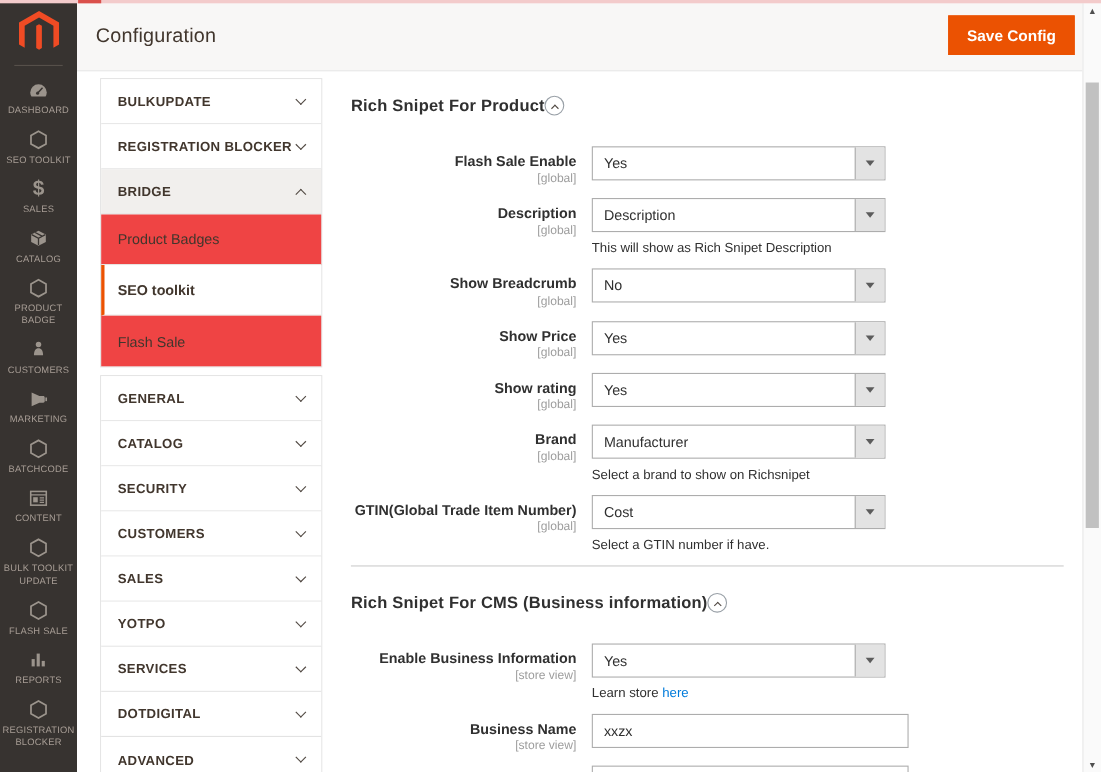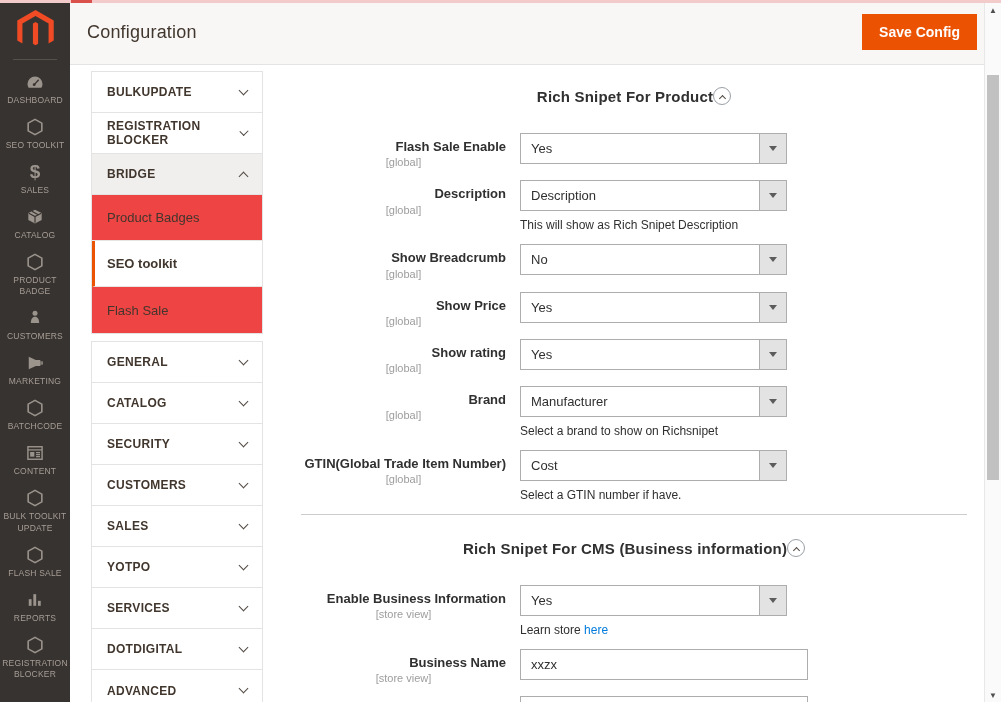--- a/index.html
+++ b/index.html
@@ -26,42 +26,42 @@
 
   
   .right { flex:1; display:flex; flex-direction:column; min-width:0; padding-right:17px; }
   .page-header { height:65px; background:#f8f7f6; border-bottom:1px solid #e3e3e3; display:flex; align-items:center; justify-content:space-between; padding:0 7px 0 17px; flex-shrink:0; }
   .page-title { font-size:18px; font-weight:400; color:#41362d; margin:0; letter-spacing:.2px; }
   .save-btn { background:#eb5202; border:1px solid #eb5202; color:#fff; font-family:inherit; font-size:14px; font-weight:700; padding:9px 16px; cursor:pointer; border-radius:0; }
 
   .content { flex:1; display:flex; background:#fff; overflow:hidden; }
 
   
-  .config-nav { width:172px; margin:6px 16px 0 21px; flex-shrink:0; }
+  .config-nav { width:202px; margin:6px 4px 0 21px; flex-shrink:0; }
   .nav-block { border:1px solid #e3e3e3; background:#fff; }
   .nav-block + .nav-block { margin-top:7px; }
   .nav-row { height:41px; display:flex; align-items:center; justify-content:space-between; padding:0 15px; border-bottom:1px solid #e3e3e3; cursor:pointer; background:#fff; }
   .nav-block .nav-row:last-child, .nav-block .nav-sub:last-child { border-bottom:none; }
   .nav-row .nav-lbl { font-size:12px; font-weight:700; color:#41362d; letter-spacing:.3px; }
   .nav-row.expanded { background:#f1efed; }
   .chev { width:7px; height:7px; border-right:1.6px solid #514943; border-bottom:1.6px solid #514943; transform:rotate(45deg); margin-top:-4px; }
   .chev.up { transform:rotate(-135deg); margin-top:4px; }
   .nav-sub { height:46px; display:flex; align-items:center; padding:0 15px; background:#ef4444; border-bottom:1px solid #e7e4e1; font-size:13px; color:#41362d; cursor:pointer; }
   .nav-sub.active { background:#fff; border-left:3px solid #eb5202; padding-left:12px; font-weight:700; }
 
   
   .main { flex:1; padding:22px 17px 0 22px; min-width:0; }
-  .section-head { display:flex; align-items:center; justify-content:center; margin-bottom:28px; }
+  .section-head { display:flex; align-items:center; justify-content:flex-start; margin-bottom:28px; }
   .section-title { font-size:15px; font-weight:700; color:#303030; letter-spacing:.2px; }
   .collapse-btn { width:18px; height:18px; border:1px solid #99a0a7; border-radius:50%; background:#fff; display:flex; align-items:center; justify-content:center; cursor:pointer; flex-shrink:0; }
   .collapse-btn .chev { width:5px; height:5px; border-width:1.4px; border-color:#514943; }
   .field-row { display:flex; margin-bottom:12px; }
   .field-label { width:205px; flex-shrink:0; text-align:right; padding-top:6px; }
   .lab { display:block; font-size:13px; font-weight:700; color:#303030; line-height:1.25; }
-  .scope { display:block; font-size:11px; color:#9d9d9d; margin-top:1px;text-align:center; }
+  .scope { display:block; font-size:11px; color:#9d9d9d; margin-top:1px; }
   .field-control { margin-left:14px; min-width:0; }
   .select { width:267px; height:31px; border:1px solid #adadad; background:#fff; display:flex; align-items:stretch; cursor:pointer; }
   .select .val { flex:1; font-size:13px; color:#303030; padding-left:10px; display:flex; align-items:center; overflow:hidden; white-space:nowrap; }
   .select .sbtn { width:27px; border-left:1px solid #adadad; background:#e3e3e3; display:flex; align-items:center; justify-content:center; flex-shrink:0; }
   .tri { width:0; height:0; border-left:4px solid transparent; border-right:4px solid transparent; border-top:5px solid #5c5c5c; }
   .text-input { width:288px; height:31px; border:1px solid #adadad; padding:0 10px; font-size:13px; color:#303030; font-family:inherit; background:#fff; display:block; }
   .note { font-size:12px; color:#303030; margin-top:7px; }
   .note a { color:#007bdb; text-decoration:none; cursor:pointer; }
   .section-divider { border:none; border-top:1px solid #cccccc; margin:12px 0 24px; }
 

